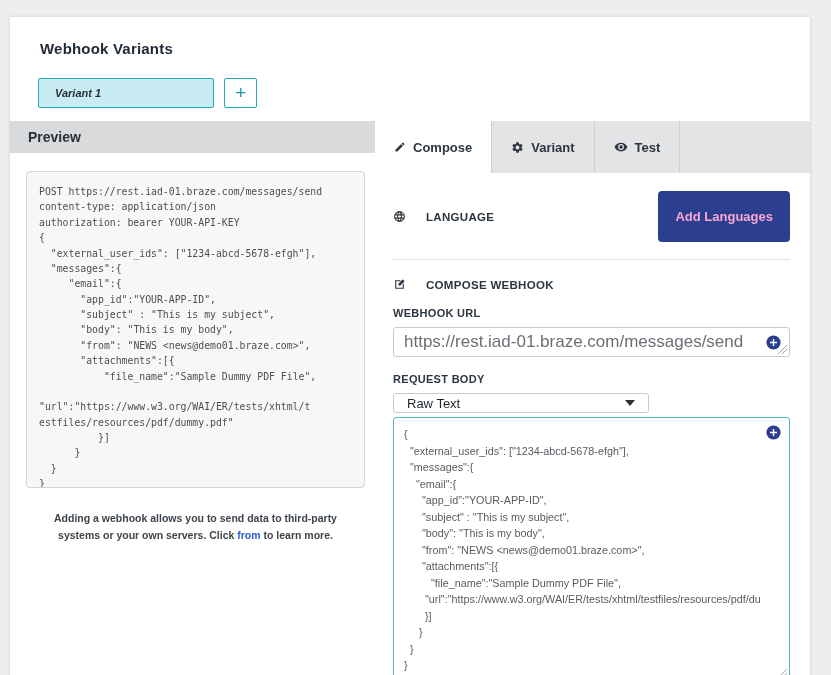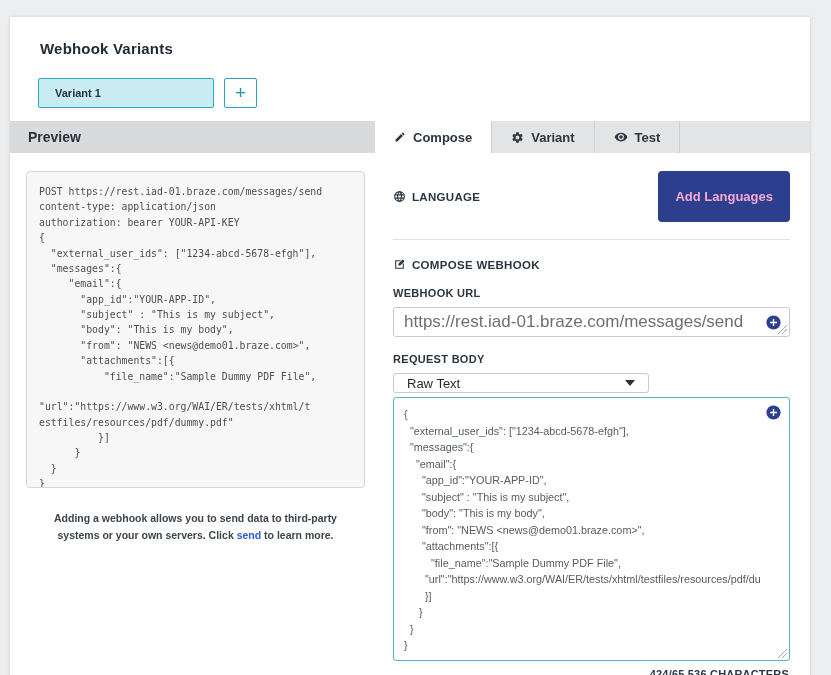--- a/index.html
+++ b/index.html
@@ -11,21 +11,21 @@
     color:#27323c;
   }
   .card {
     position:absolute; left:10px; top:17px; width:800px; height:680px;
     background:#ffffff;
     box-shadow:0 0 3px rgba(0,0,0,.15);
   }
   
   .card-head { padding:23px 28px 13px 28px; }
   .page-title { margin:0 0 21px 2px; font-size:15px; font-weight:bold; color:#1e2a36; letter-spacing:.2px; }
-  .variant-row { display:flex; gap:10px; }
+  .variant-row { display:flex; gap:10px;font-style:italic; }
   .variant-tab {
     width:176px; height:30px; background:#c9ebf2;
     border:1px solid #2ba7bd; border-radius:2px;
     display:flex; align-items:center; padding-left:16px;
     font-size:11px; font-weight:bold; color:#25323c; cursor:pointer;
   }
   .add-variant {
     width:33px; height:30px; background:#fff;
     border:1px solid #2ba7bd; border-radius:2px;
     color:#1d97ad; font-size:19px; line-height:1;
@@ -48,34 +48,34 @@
     margin:0; font-family:"DejaVu Sans Mono", monospace;
     font-size:9.8px; line-height:1.57; color:#4b4f52; white-space:pre-wrap;
   }
   .help-text {
     margin:22px auto 0; max-width:322px; text-align:center;
     font-size:10.5px; font-weight:bold; color:#3d454d; line-height:1.65;
   }
   .help-text a { color:#2f5bd7; text-decoration:none; cursor:pointer; }
   
   .right-panel { flex:1; display:flex; flex-direction:column; min-width:0; }
-  .tabbar { height:32px; background:#e3e4e6; display:flex; flex:none; }
+  .tabbar { height:52px; background:#e3e4e6; display:flex; flex:none; }
   .tab {
     display:flex; align-items:center; gap:7px; padding:0 19px;
     font-size:13px; font-weight:bold; color:#2b3640;
     border-right:1px solid #cdcecf; cursor:pointer;
   }
   .tab.active { background:#ffffff; }
   .tab svg { flex:none; }
   .right-body { background:#fff; padding:18px 20px 0 18px; flex:1; }
   .language-row {
     display:flex; justify-content:space-between; align-items:center;
     padding-bottom:17px; border-bottom:1px solid #e2e2e3;
   }
-  .icon-label { display:flex; align-items:center; gap:6px; font-size:11.5px; font-weight:bold; color:#2b3640; letter-spacing:.3px; }
+  .icon-label { display:flex; align-items:center; gap:20px; font-size:11.5px; font-weight:bold; color:#2b3640; letter-spacing:.3px; }
   .btn-primary {
     background:#2c3e8e; color:#f9a8d4; border:none; border-radius:4px;
     font-family:inherit; font-size:13px; font-weight:bold;
     padding:18px 17px; cursor:pointer;
   }
   .section-title { margin-top:18px; }
   .field-label { margin-top:16px; margin-bottom:8px; font-size:11px; font-weight:bold; color:#2b3640; letter-spacing:.3px; }
   .url-box, .body-box { position:relative; background:#fff; border-radius:3px; }
   .url-box {
     border:1px solid #c9cacb; height:30px;
@@ -143,21 +143,21 @@
        "from": "NEWS &lt;news@demo01.braze.com&gt;",
        "attachments":[{
            "file_name":"Sample Dummy PDF File",
          "url":"https://www.w3.org/WAI/ER/tests/xhtml/t
 estfiles/resources/pdf/dummy.pdf"
           }]
       }
   }
 }</pre>
         </div>
-        <div class="help-text"><span>Adding a webhook allows you to send data to third-party systems or your own servers. Click </span><a>send</a><span> to learn more.</span></div>
+        <div class="help-text"><span>Adding a webhook allows you to send data to third-party systems or your own servers. Click </span><a>from</a><span> to learn more.</span></div>
       </div>
     </div>
 
     <div class="right-panel">
 
       <div class="tabbar">
         <div class="tab active">
           <svg class="ic" width="12" height="12" viewBox="0 0 24 24">
               <path d="M3 17.25V21h3.75L17.81 9.94l-3.75-3.75L3 17.25zM20.71 7.04a1 1 0 0 0 0-1.41l-2.34-2.34a1 1 0 0 0-1.41 0l-1.83 1.83 3.75 3.75 1.83-1.83z"></path>
             </svg>

